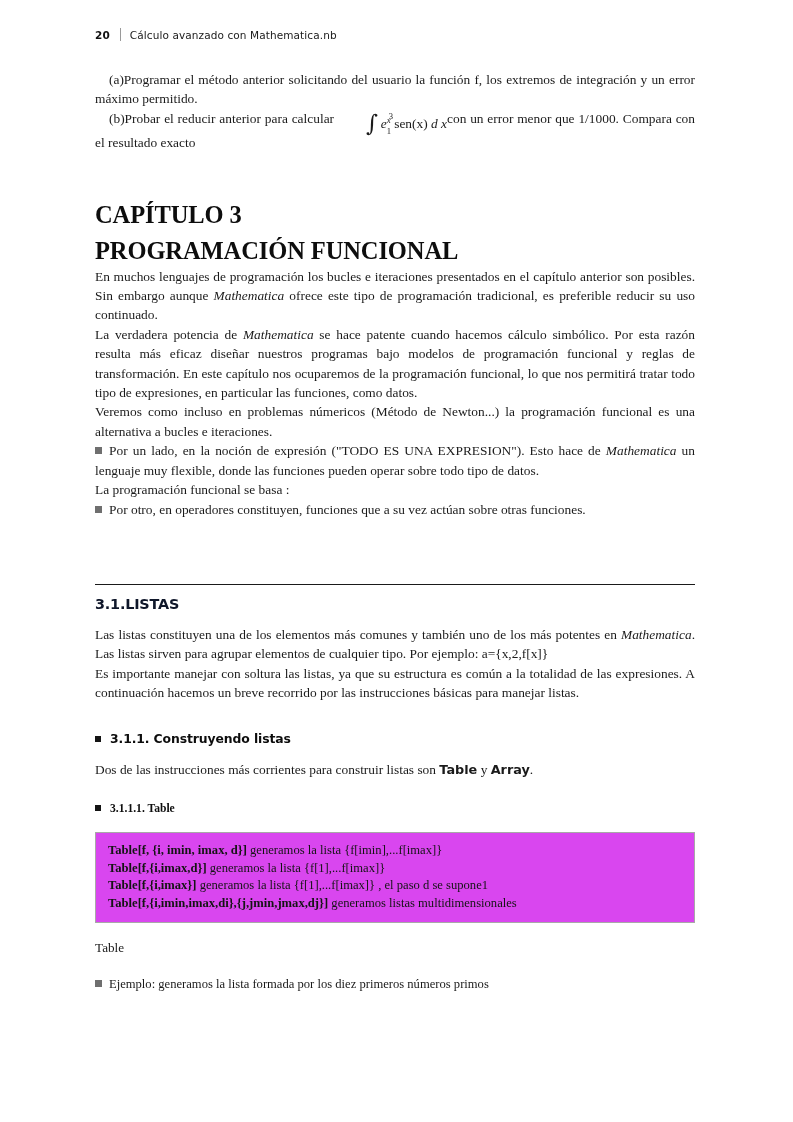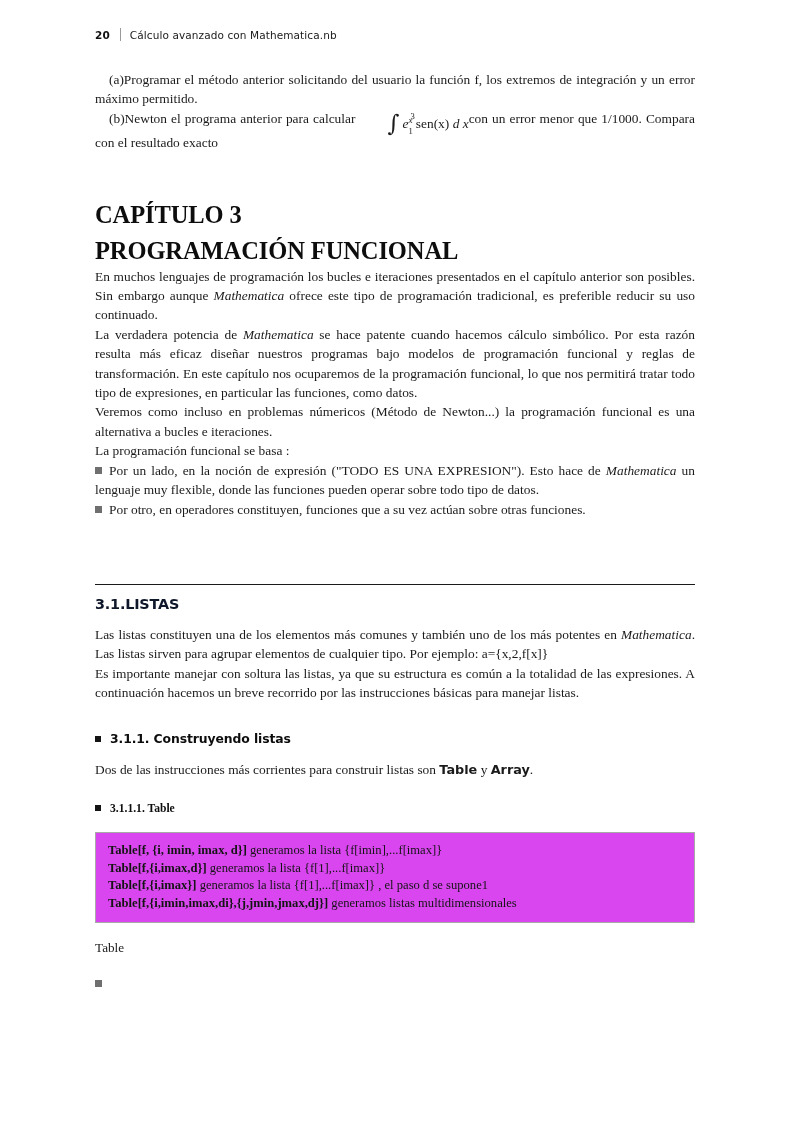--- a/index.html
+++ b/index.html
@@ -239,45 +239,45 @@
     <span class="page-number">20</span>
     <span class="header-rule"></span>
     <span class="header-title">Cálculo avanzado con Mathematica.nb</span>
   </div>
 
   <div class="content">
 
     <p class="body indent-a">(a)Programar el método anterior solicitando del usuario la función f, los extremos de integración y un error máximo permitido.</p>
 
     <p class="body indent-a gap-sm">
-      <span>(b)Newton el programa anterior para calcular</span>
+      <span>(b)Probar el reducir anterior para calcular</span>
       <span class="integral">
         <span class="int-sign">∫</span><span class="lim"><span class="upper">3</span><span class="lower">1</span></span><span class="expr">e</span><span class="sup-x">x</span>&nbsp;<span class="upr">sen(x)</span>&nbsp;<span class="expr">d x</span></span><span>con un error menor que 1/1000. Compara con el resultado exacto</span>
     </p>
 
     <div class="chapter-block">
       <div class="chapter-title">CAPÍTULO 3</div>
       <div class="chapter-title line2">PROGRAMACIÓN FUNCIONAL</div>
     </div>
 
     <p class="body gap-lg">
       <span>En muchos lenguajes de programación los bucles e iteraciones presentados en el capítulo anterior son posibles. Sin embargo aunque </span><em class="mma">Mathematica</em><span> ofrece este tipo de programación tradicional, es preferible reducir su uso continuado.</span>
     </p>
 
     <p class="body gap-md">
       <span>La verdadera potencia de </span><em class="mma">Mathematica</em><span> se hace patente cuando hacemos cálculo simbólico. Por esta razón resulta más eficaz diseñar nuestros programas bajo modelos de programación funcional y reglas de transformación. En este capítulo nos ocuparemos de la programación funcional, lo que nos permitirá tratar todo tipo de expresiones, en particular las funciones, como datos.</span>
     </p>
 
     <p class="body gap-md">Veremos como incluso en problemas númericos (Método de Newton...) la programación funcional es una alternativa a bucles e iteraciones.</p>
 
-    <p class="body gap-md">La programación funcional se basa :</p>
-
     <p class="body bullet-row gap-md">
       <span class="sq"></span><span>Por un lado, en la noción de expresión ("TODO ES UNA EXPRESION"). Esto hace de  </span><em class="mma">Mathematica</em><span> un lenguaje muy flexible, donde las funciones pueden operar sobre todo tipo de datos.</span>
     </p>
+
+    <p class="body gap-md">La programación funcional se basa :</p>
 
     <p class="body bullet-row gap-md">
       <span class="sq"></span><span>Por otro, en operadores constituyen, funciones que a su vez actúan sobre otras funciones.</span>
     </p>
 
     <div style="margin-top:65px;">
       <hr class="sec-rule">
     </div>
 
     <div style="margin-top:11px;">
@@ -317,17 +317,17 @@
         <b>Table[f,{i,imax}]</b><span>  generamos la lista {f[1],...f[imax]} , el paso d se supone1</span>
       </div>
       <div class="row">
         <b>Table[f,{i,imin,imax,di},{j,jmin,jmax,dj}]</b><span>  generamos  listas multidimensionales</span>
       </div>
     </div>
 
     <div class="plain-label" style="margin-top:16px;">Table</div>
 
     <p class="body bullet-row" style="margin-top:18px;font-size:12.6px;">
-      <span class="sq"></span>
+      <span class="sq"></span><span>Ejemplo:  generamos la lista formada por los diez primeros números primos</span>
     </p>
 
   </div>
 </div>
 
 </body></html>

